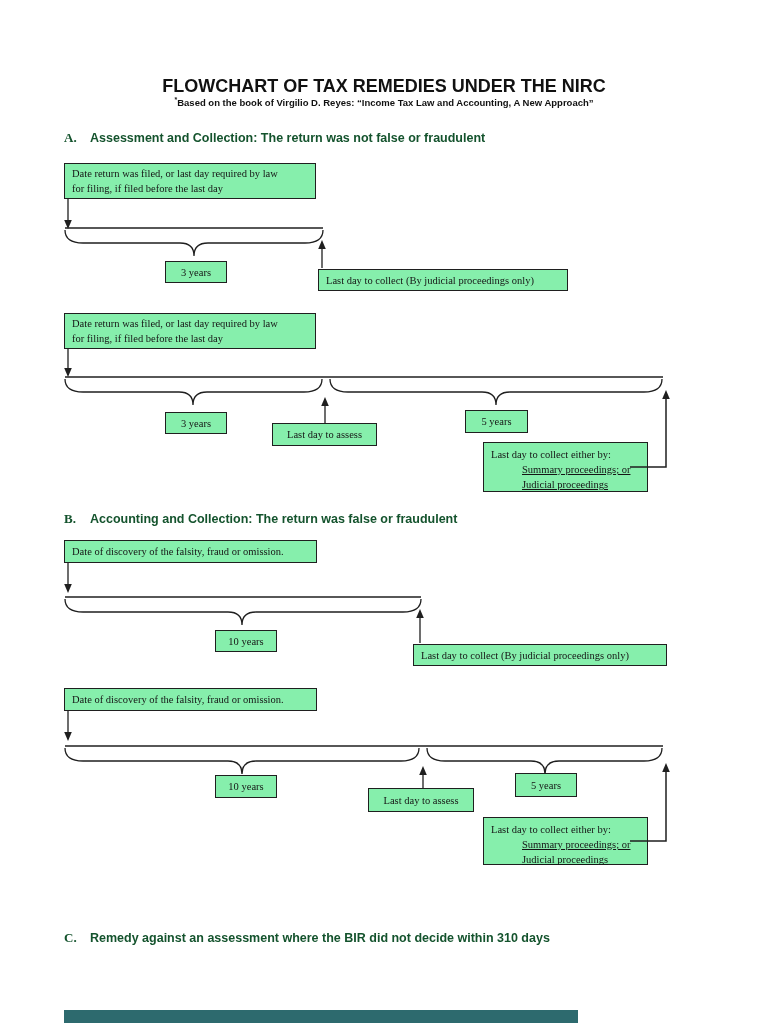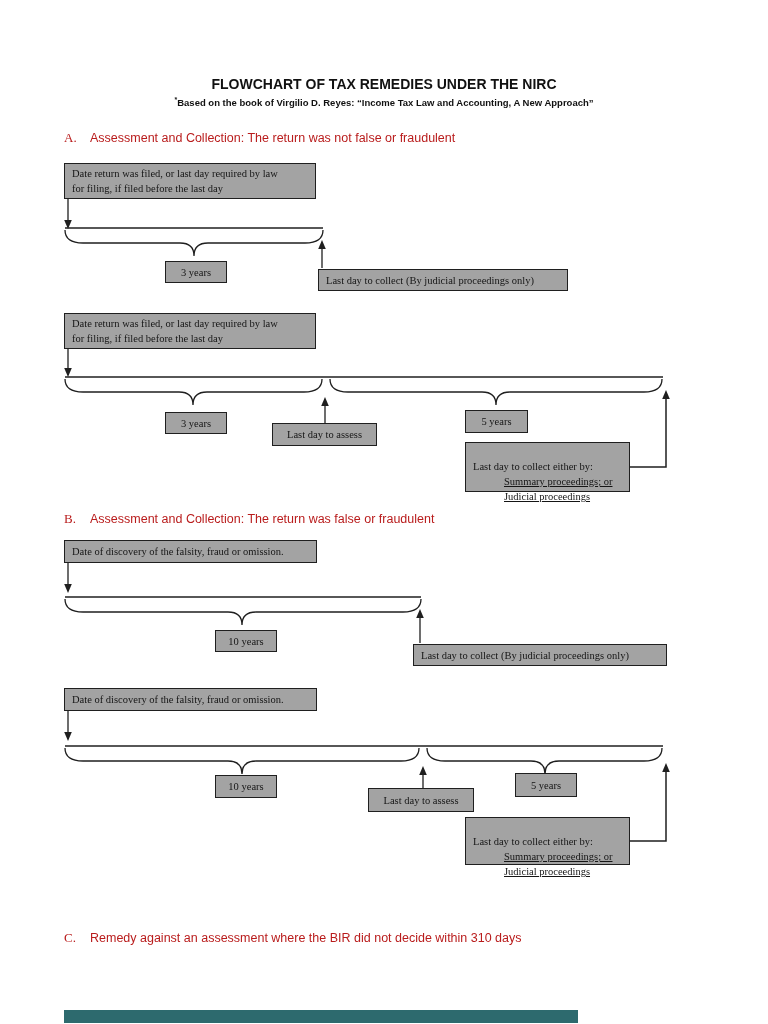--- a/index.html
+++ b/index.html
@@ -1,32 +1,32 @@
 <!DOCTYPE html>
 <html><head>
 <meta charset="utf-8">
 <style>
   html,body{margin:0;padding:0;}
   body{width:768px;height:1024px;background:#ffffff;position:relative;overflow:hidden;
        font-family:"Liberation Serif",serif;color:#1a1a1a;}
   .abs{position:absolute;}
   .title{left:0;top:76px;width:768px;text-align:center;
-         font-family:"Liberation Sans",sans-serif;font-weight:bold;font-size:14px;color:#111;}
+         font-family:"Liberation Sans",sans-serif;font-weight:bold;font-size:18px;color:#111;}
   .subtitle{left:0;top:96px;width:768px;text-align:center;
             font-family:"Liberation Sans",sans-serif;font-weight:bold;font-size:9.5px;color:#111;}
   .subtitle sup{font-size:7px;}
-  .heading{font-family:"Liberation Sans",sans-serif;font-weight:normal;font-size:12.5px;color:#b91c1c;white-space:nowrap;}
+  .heading{font-family:"Liberation Sans",sans-serif;font-weight:bold;font-size:12.5px;color:#14532d;white-space:nowrap;}
   .heading .letter{font-family:"Liberation Serif",serif;font-size:13px;display:inline-block;width:26px;}
-  .box{position:absolute;border:1.5px solid #1f1f1f;background:#a3a3a3;box-sizing:border-box;
+  .box{position:absolute;border:1.5px solid #1f1f1f;background:#86efac;box-sizing:border-box;
        font-size:10.5px;line-height:15px;color:#151515;}
   .box.center{display:flex;align-items:center;justify-content:center;text-align:right;font-family:Liberation Serif, serif;}
   .box .pline{padding-left:7px;}
   .box .indent{padding-left:38px;text-decoration:underline;}
   .twoLine{padding-top:2px;}
-  .threeLine{padding-top:16px;}
+  .threeLine{padding-top:4px;margin-left:18px;}
   svg.overlay{position:absolute;left:0;top:0;pointer-events:none;}
   svg .stroke{stroke:#1f1f1f;stroke-width:1.3;fill:none;}
   svg .fillhead{fill:#1f1f1f;stroke:none;}
   .accent-bar{position:absolute;left:64px;top:1010px;width:514px;height:13px;background:#2d6a6e;}
 </style>
 </head>
 <body>
 
 <div class="abs title">FLOWCHART OF TAX REMEDIES UNDER THE NIRC</div>
 <div class="abs subtitle"><sup>*</sup><span>Based on the book of Virgilio D. Reyes: “Income Tax Law and Accounting, A New Approach”</span></div>
@@ -51,21 +51,21 @@
 <div class="box center" style="left:165px;top:412px;width:62px;height:22px;">3 years</div>
 <div class="box center" style="left:272px;top:423px;width:105px;height:23px;">Last day to assess</div>
 <div class="box center" style="left:465px;top:410px;width:63px;height:23px;">5 years</div>
 <div class="box threeLine" style="left:465px;top:442px;width:165px;height:50px;">
   <div class="pline">Last day to collect either by:</div>
   <div class="indent">Summary proceedings; or</div>
   <div class="indent">Judicial proceedings</div>
 </div>
 
 <div class="abs heading" style="left:64px;top:511px;">
-  <span class="letter">B.</span><span>Assessment and Collection: The return was false or fraudulent</span>
+  <span class="letter">B.</span><span>Accounting and Collection: The return was false or fraudulent</span>
 </div>
 
 <div class="box" style="left:64px;top:540px;width:253px;height:23px;display:flex;align-items:center;">
   <span class="pline">Date of discovery of the falsity, fraud or omission.</span>
 </div>
 <div class="box center" style="left:215px;top:630px;width:62px;height:22px;">10 years</div>
 <div class="box" style="left:413px;top:644px;width:254px;height:22px;display:flex;align-items:center;">
   <span class="pline">Last day to collect (By judicial proceedings only)</span>
 </div>
 

